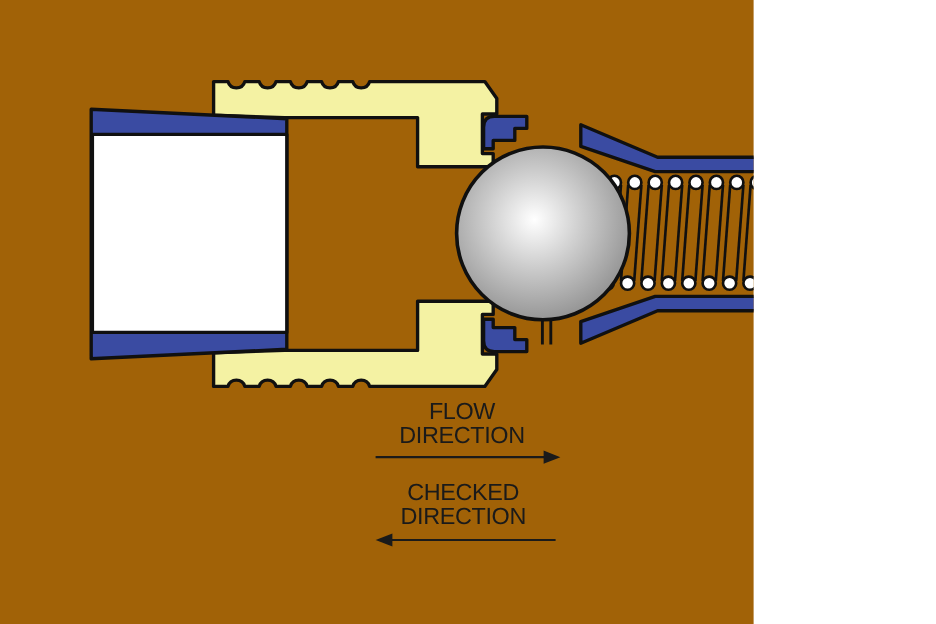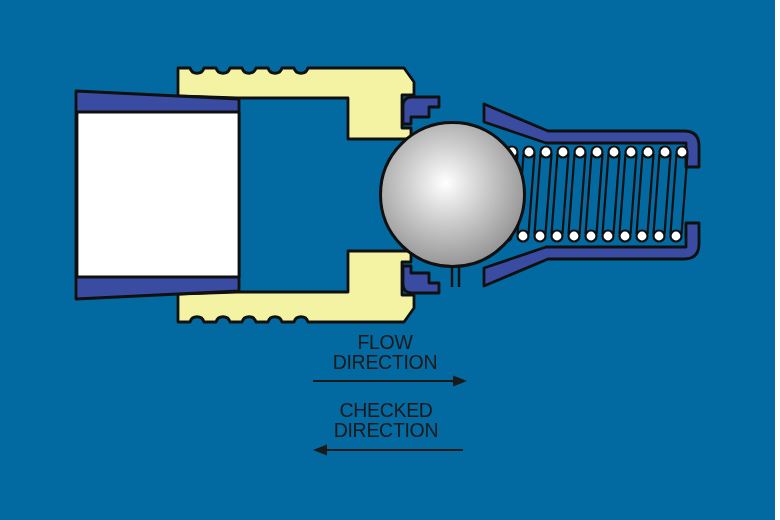--- a/index.html
+++ b/index.html
@@ -1,19 +1,19 @@
 <!DOCTYPE html>
 <html><head>
 <meta charset="utf-8">
 <style>
   html,body{margin:0;padding:0;background:#ffffff;}
   .stage{
     position:relative;
-    width:775px;height:520px;
-    background:#0369a1;
+    width:628px;height:520px;
+    background:#a16207;
     overflow:hidden;
     font-family:"Liberation Sans", sans-serif;
   }
   svg{display:block;}
   text.dir-label{
     font-family:"Liberation Sans", sans-serif;
     font-size:19.5px;
     letter-spacing:-0.3px;
     text-anchor:middle;
   }

